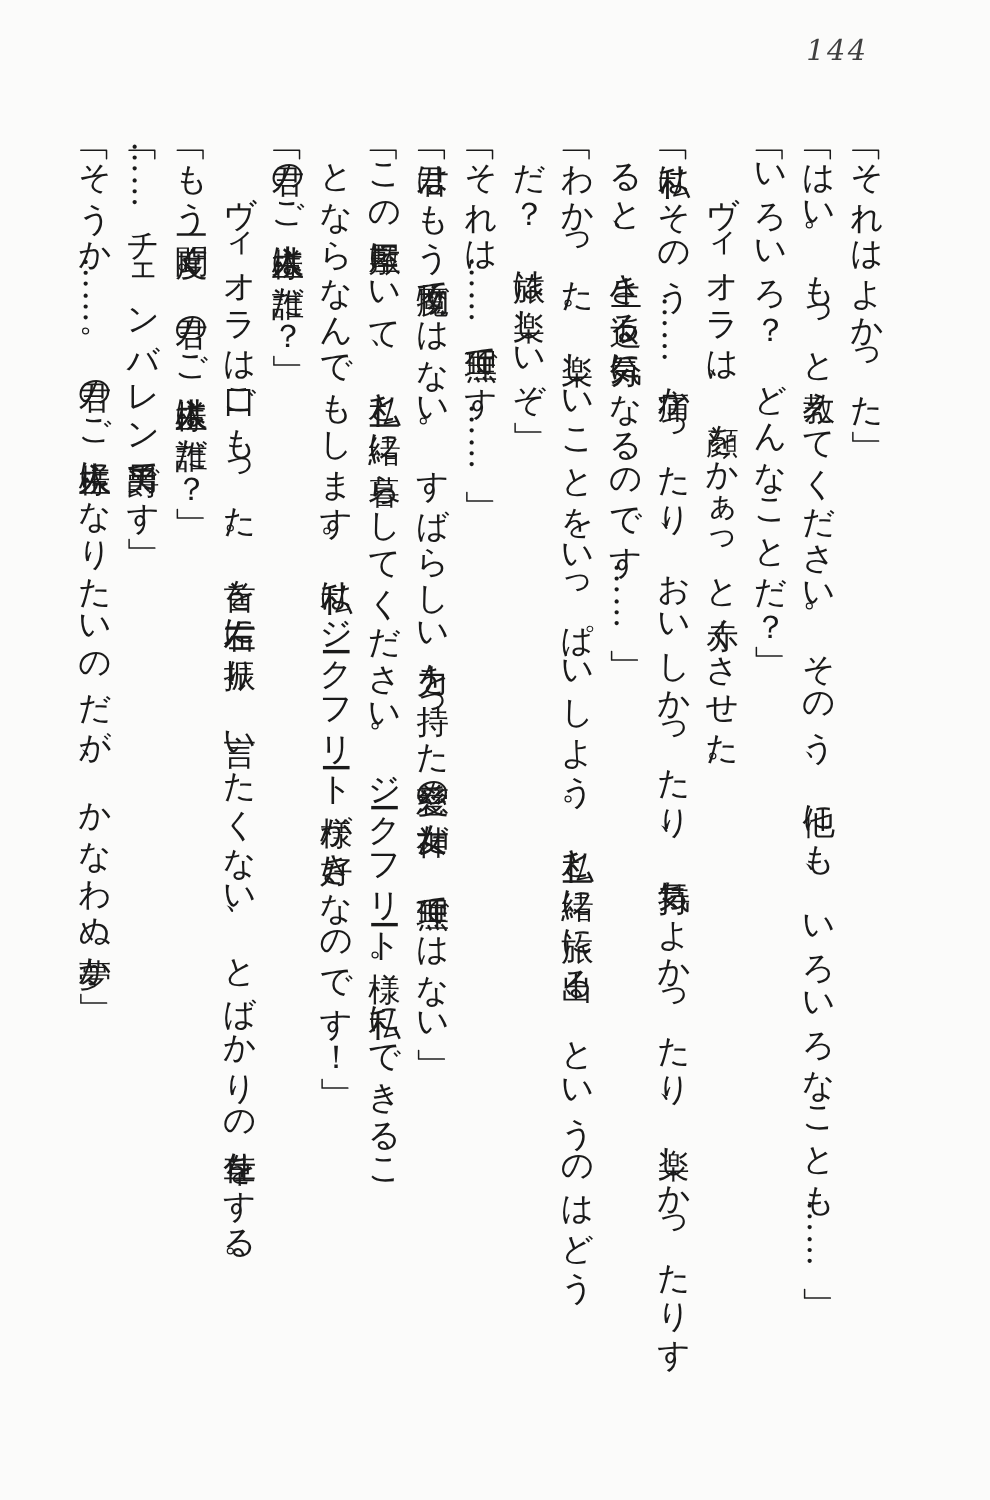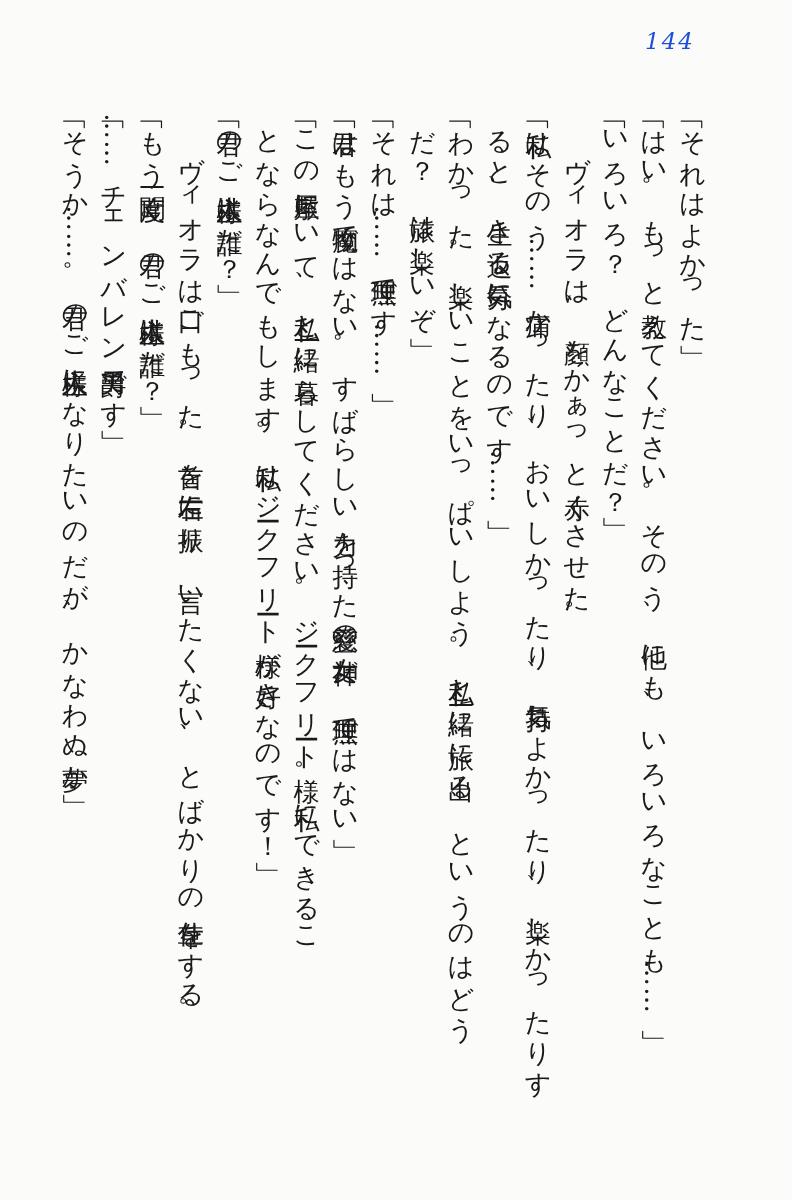--- a/index.html
+++ b/index.html
@@ -18,21 +18,21 @@
     background: #fbfbfa;
     overflow: hidden;
     font-family: "DejaVu Serif", "Liberation Serif", serif;
   }
   .page-number {
     position: absolute;
     top: 28px;
     left: 645px;
     font-size: 23px;
     font-style: italic;
-    color: #1d4ed8;
+    color: #404040;
     letter-spacing: 2px;
   }
   .text-block {
     position: absolute;
     top: 112px;
     right: 80px;
     height: 1035px;
     writing-mode: vertical-rl;
     text-orientation: mixed;
     color: #1a1a1a;

